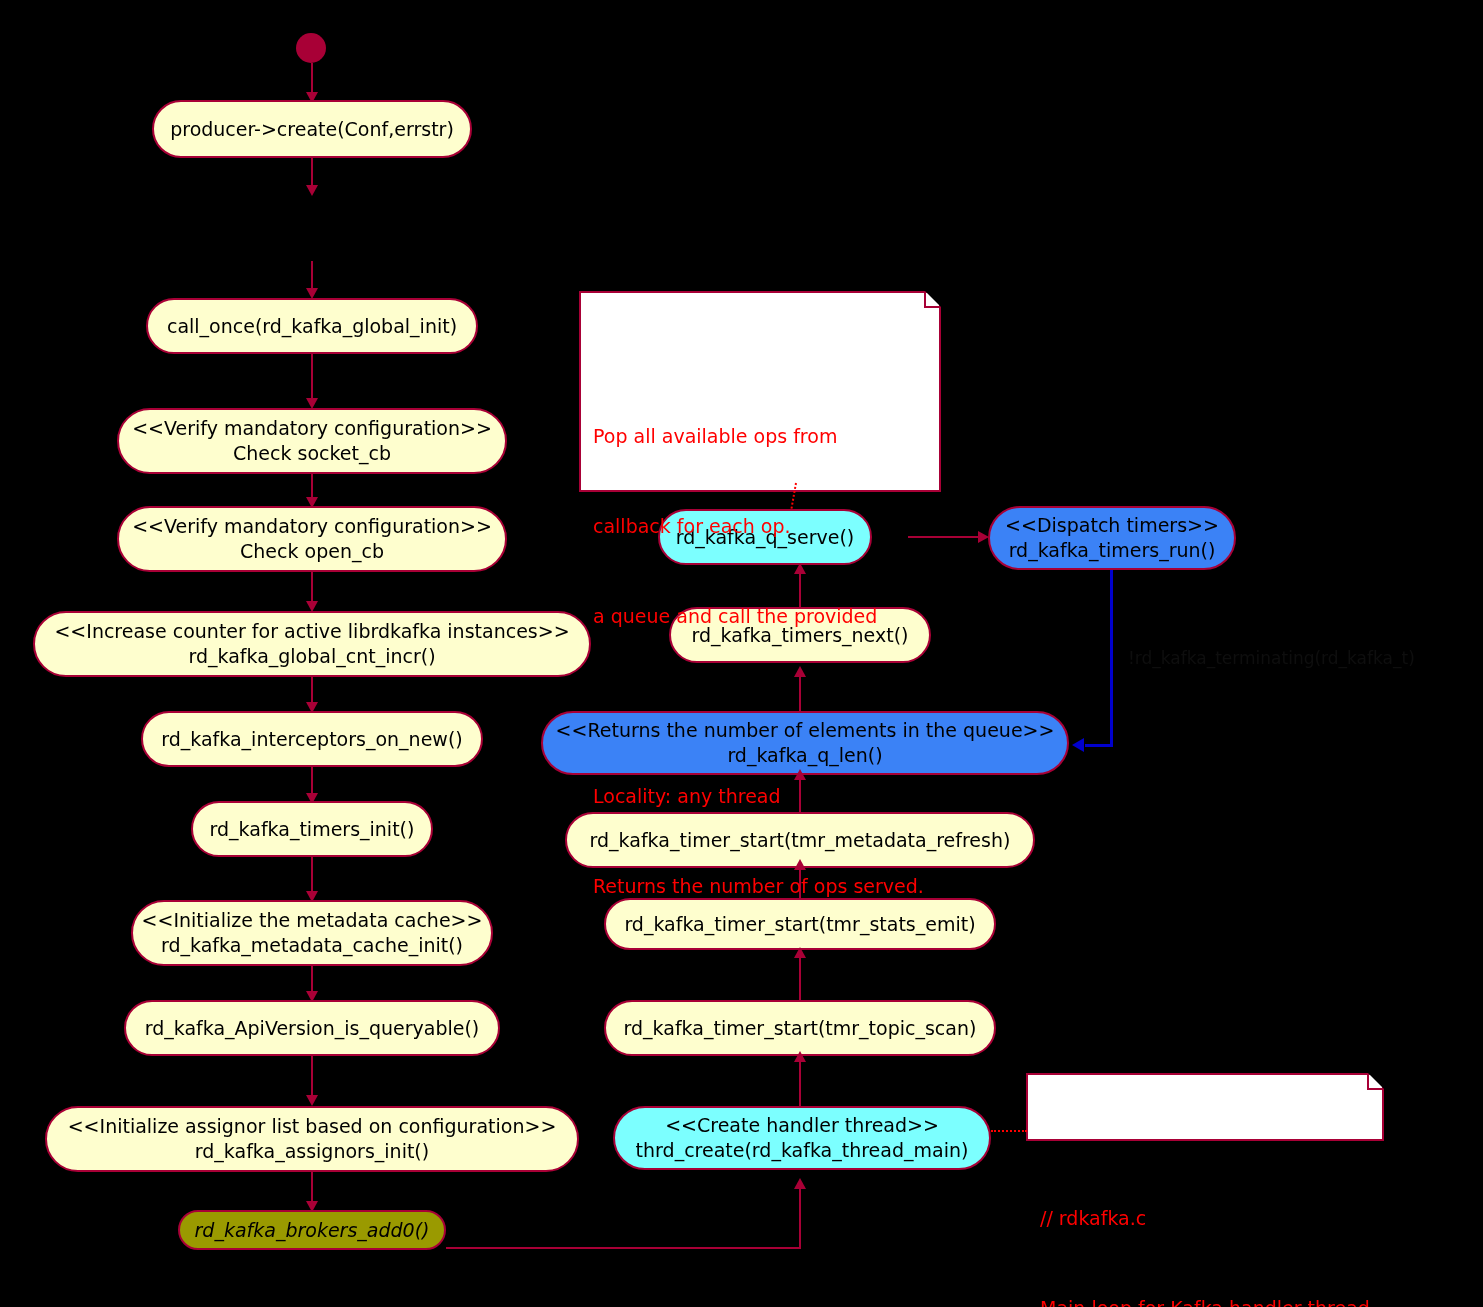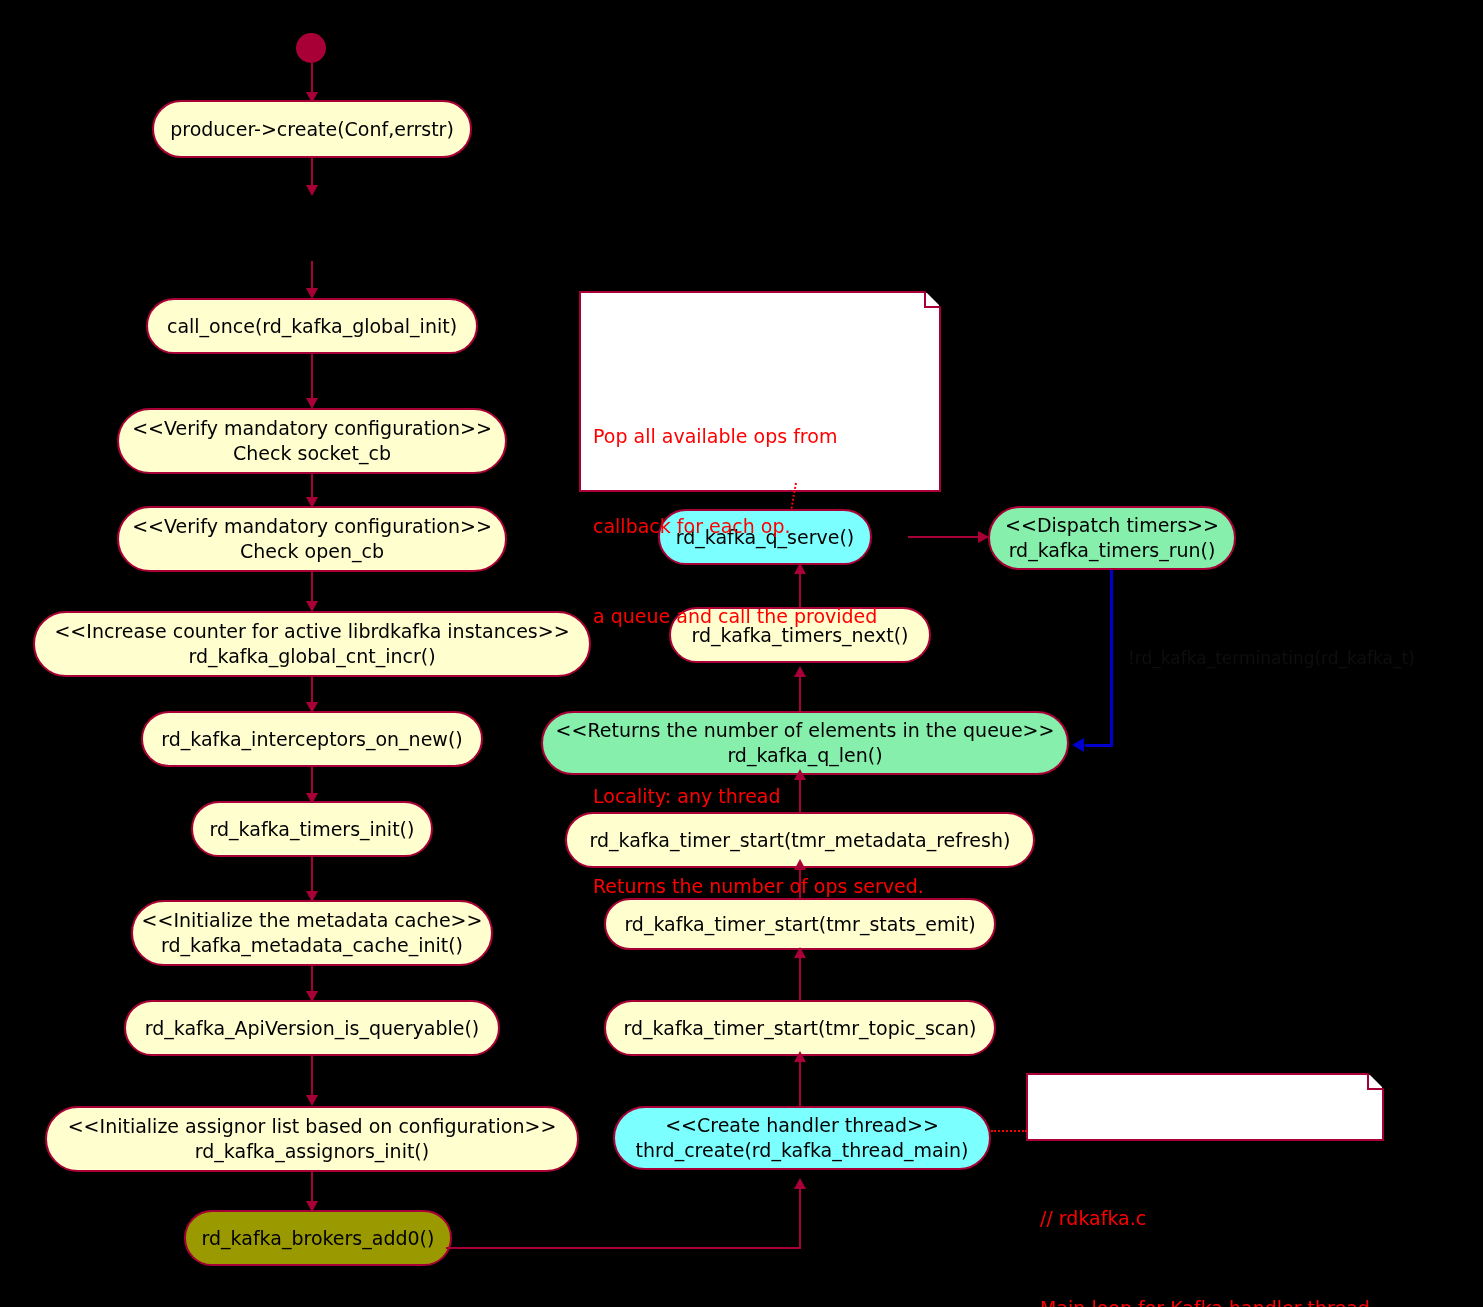--- a/index.html
+++ b/index.html
@@ -28,21 +28,21 @@
     flex-direction: column;
     align-items: center;
     justify-content: center;
     text-align: center;
     font-size: 19px;
     line-height: 25px;
     white-space: nowrap;
     padding: 0 14px;
   }
   .node.cyan  { background: #7CFFFF; }
-  .node.green { background: #86efac; }
+  .node.green { background: #3b82f6; }
   .node.olive { background: #9A9A00; }
   .node .ln { display: block; }
 
   
   .start-circle {
     position: absolute;
     width: 30px;
     height: 30px;
     border-radius: 50%;
     background: #A80036;
@@ -223,21 +223,21 @@
   <div class="arrow-down" style="left:306px; top:1095px;"></div>
 
   <div class="node" style="left:45px; top:1106px; width:534px; height:66px;">
     <span class="ln">&lt;&lt;Initialize assignor list based on configuration&gt;&gt;</span>
     <span class="ln">rd_kafka_assignors_init()</span>
   </div>
 
   <div class="vline" style="left:311px; top:1172px; height:36px;"></div>
   <div class="arrow-down" style="left:306px; top:1201px;"></div>
 
-  <div class="node olive" style="left:184px; top:1210px; width:268px; height:56px;">
+  <div class="node olive" style="left:178px; top:1210px; width:268px; height:40px;font-style:italic;">
     <span class="ln">rd_kafka_brokers_add0()</span>
   </div>
 
   <div class="hline" style="left:446px; top:1247px; width:355px;"></div>
   <div class="vline" style="left:799px; top:1188px; height:60px;"></div>
   <div class="arrow-up" style="left:794px; top:1178px;"></div>
 
   <div class="node cyan" style="left:658px; top:509px; width:214px; height:56px;">
     <span class="ln">rd_kafka_q_serve()</span>
   </div>

